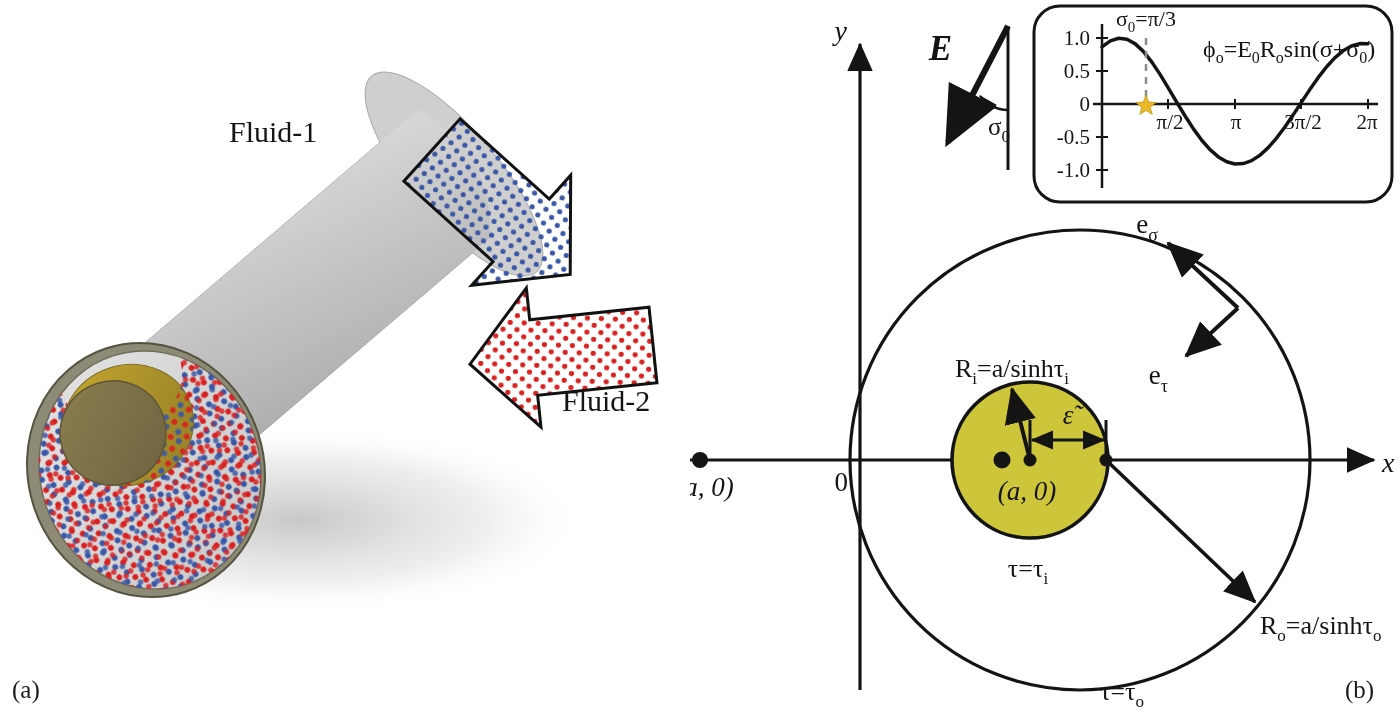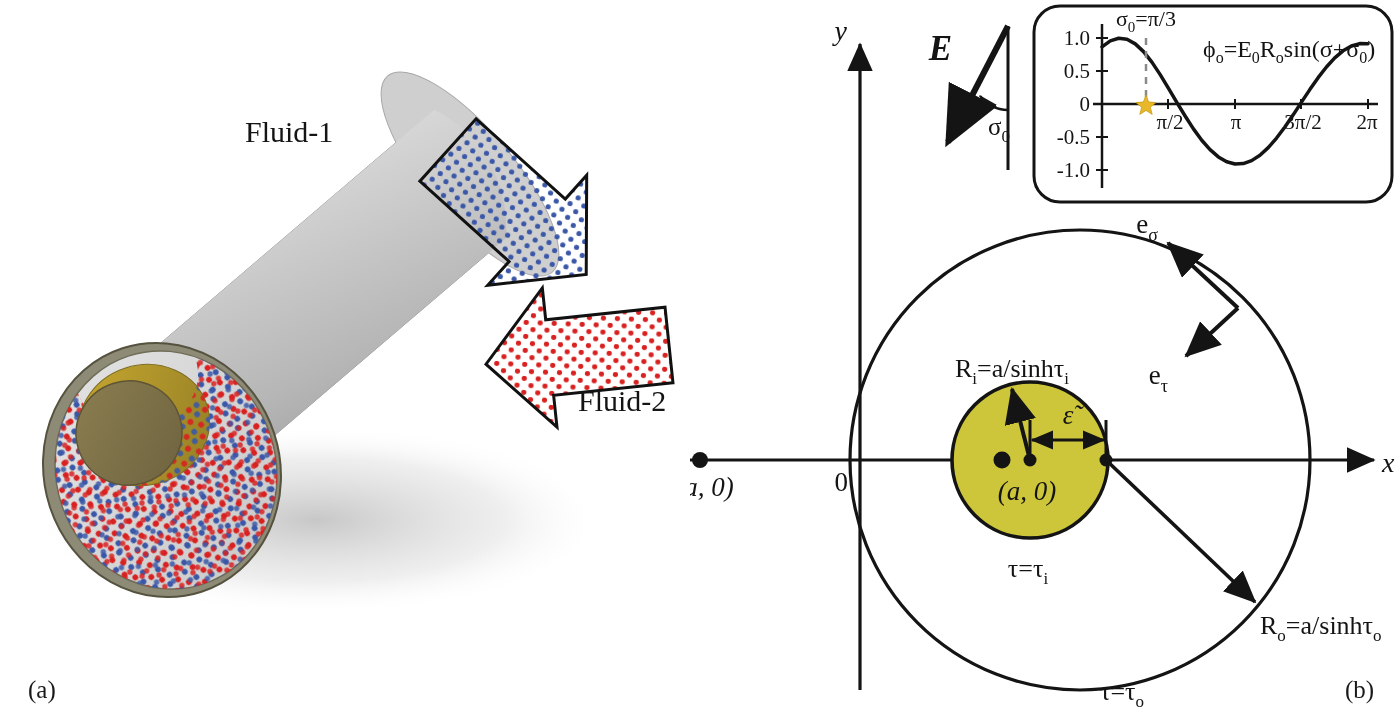--- a/index.html
+++ b/index.html
@@ -16,21 +16,21 @@
     width: 1400px;
     height: 721px;
     background: #ffffff;
     overflow: hidden;
   }
   .panel {
     position: absolute;
     top: 0;
     height: 721px;
   }
-  #panel-a { left: 16px; width: 690px; }
+  #panel-a { left: 0; width: 690px; }
   #panel-b { left: 690px; width: 710px; }
 
   .panel-label {
     position: absolute;
     font-family: "Liberation Serif", serif;
     font-size: 25px;
     color: #1a1a1a;
   }
   #label-a { left: 12px; top: 676px; }
   #label-b { left: 655px; top: 676px; }

